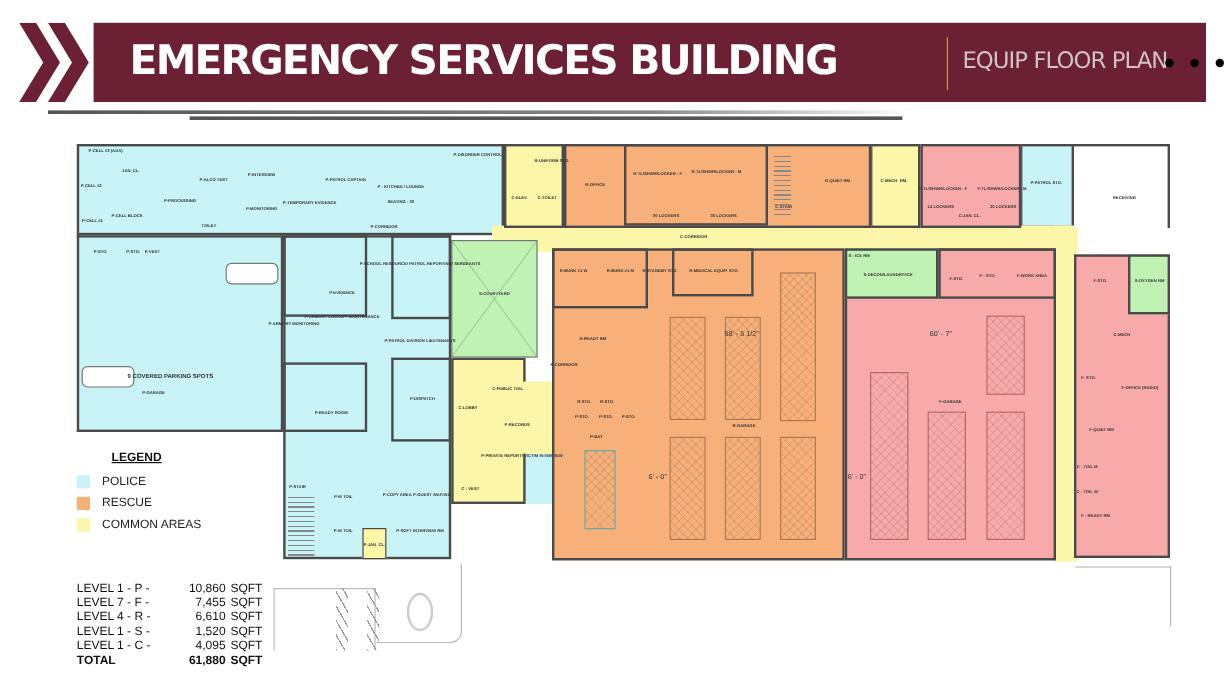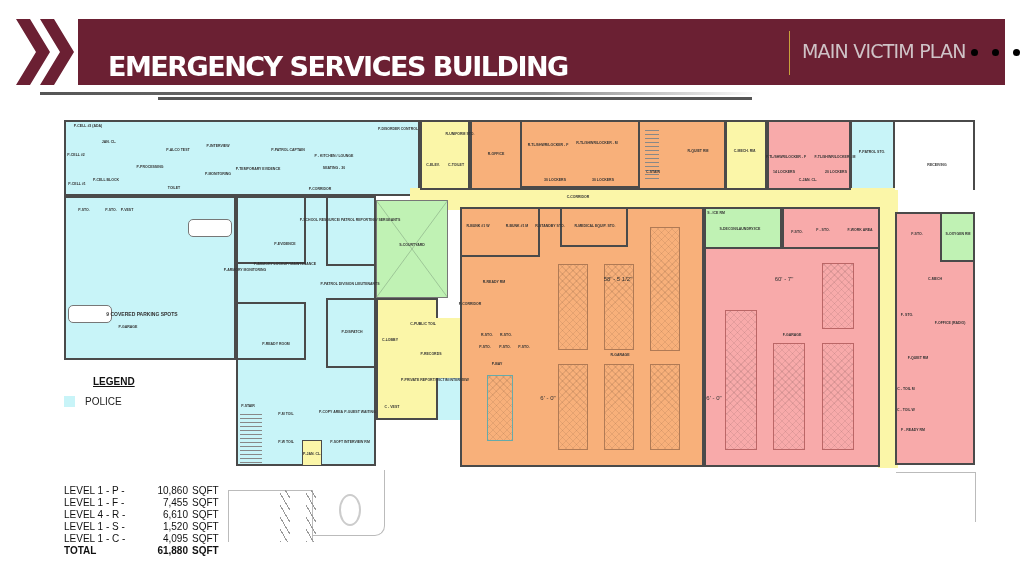--- a/index.html
+++ b/index.html
@@ -2,21 +2,21 @@
 <html><head>
 <meta charset="utf-8">
 <style>
   * { box-sizing: border-box; margin: 0; padding: 0; }
   html, body { width: 1024px; height: 576px; background: #ffffff; overflow: hidden; }
   body { position: relative; font-family: "Liberation Sans", sans-serif; }
 
   
   .banner { position: absolute; left: 78px; top: 19px; width: 927px; height: 66px; background: #6b2033; }
   .chev { position: absolute; top: 19px; height: 66px; }
-  .title { position: absolute; left: 108px; top: 31px; font-family: "DejaVu Sans", sans-serif; font-weight: bold; font-size: 27px; color: #ffffff; letter-spacing: -1.5px; line-height: 40px; white-space: nowrap; margin-top: 16px; }
+  .title { position: absolute; left: 108px; top: 31px; font-family: "DejaVu Sans", sans-serif; font-weight: bold; font-size: 34px; color: #ffffff; letter-spacing: -1.5px; line-height: 40px; white-space: nowrap; }
   .divider { position: absolute; left: 789px; top: 31px; width: 1px; height: 44px; background: #c9a13b; }
   .subtitle { position: absolute; left: 802px; top: 40px; font-family: "DejaVu Sans", sans-serif; font-size: 19px; color: #cfc3c7; letter-spacing: -0.8px; white-space: nowrap; }
   .dot { position: absolute; width: 7px; height: 7px; border-radius: 50%; background: #000; top: 49px; }
   .underline1 { position: absolute; left: 40px; top: 92px; width: 720px; height: 3px; background: linear-gradient(to right, #555 0%, #888 70%, rgba(200,200,200,0) 100%); }
   .underline2 { position: absolute; left: 158px; top: 97px; width: 594px; height: 3px; background: #555; }
 
   
   .plan { position: absolute; left: 0; top: 0; width: 1024px; height: 576px; }
   .room { position: absolute; border: 2px solid #4a4a4a; }
   .zone { position: absolute; }
@@ -211,43 +211,51 @@
   <div class="site" style="left:896px;top:472px;width:80px;height:50px;border-bottom:none;border-left:none;"></div>
 </div>
 
 <div class="banner"></div>
 <svg class="chev" style="left:16px;" width="70" height="66">
   <polygon points="0,0 14,0 34,33 14,66 0,66 20,33" fill="#6b2033"></polygon>
   <polygon points="24,0 38,0 58,33 38,66 24,66 44,33" fill="#6b2033"></polygon>
 </svg>
 <div class="title">EMERGENCY SERVICES BUILDING</div>
 <div class="divider"></div>
-<div class="subtitle">MAIN VICTIM PLAN</div>
+<div class="subtitle">EQUIP FLOOR PLAN</div>
 <div class="dot" style="left:971px;"></div>
 <div class="dot" style="left:992px;"></div>
 <div class="dot" style="left:1013px;"></div>
 <div class="underline1"></div>
 <div class="underline2"></div>
 
 <div class="legend">
   <div class="legend-title">LEGEND</div>
   <div class="legend-row">
     <div class="swatch" style="background:#c8f4f8;"></div>
     <span class="legend-label">POLICE</span>
   </div>
+  <div class="legend-row">
+    <div class="swatch" style="background:#f8b07a;"></div>
+    <span class="legend-label">RESCUE</span>
+  </div>
+  <div class="legend-row">
+    <div class="swatch" style="background:#fbf6a8;"></div>
+    <span class="legend-label">COMMON AREAS</span>
+  </div>
 </div>
 
 <div class="areas">
   <div class="area-row">
     <span class="a-name">LEVEL 1 - P -</span>
     <span class="a-val">10,860</span>
     <span>SQFT</span>
   </div>
   <div class="area-row">
-    <span class="a-name">LEVEL 1 - F -</span>
+    <span class="a-name">LEVEL 7 - F -</span>
     <span class="a-val">7,455</span>
     <span>SQFT</span>
   </div>
   <div class="area-row">
     <span class="a-name">LEVEL 4 - R -</span>
     <span class="a-val">6,610</span>
     <span>SQFT</span>
   </div>
   <div class="area-row">
     <span class="a-name">LEVEL 1 - S -</span>

